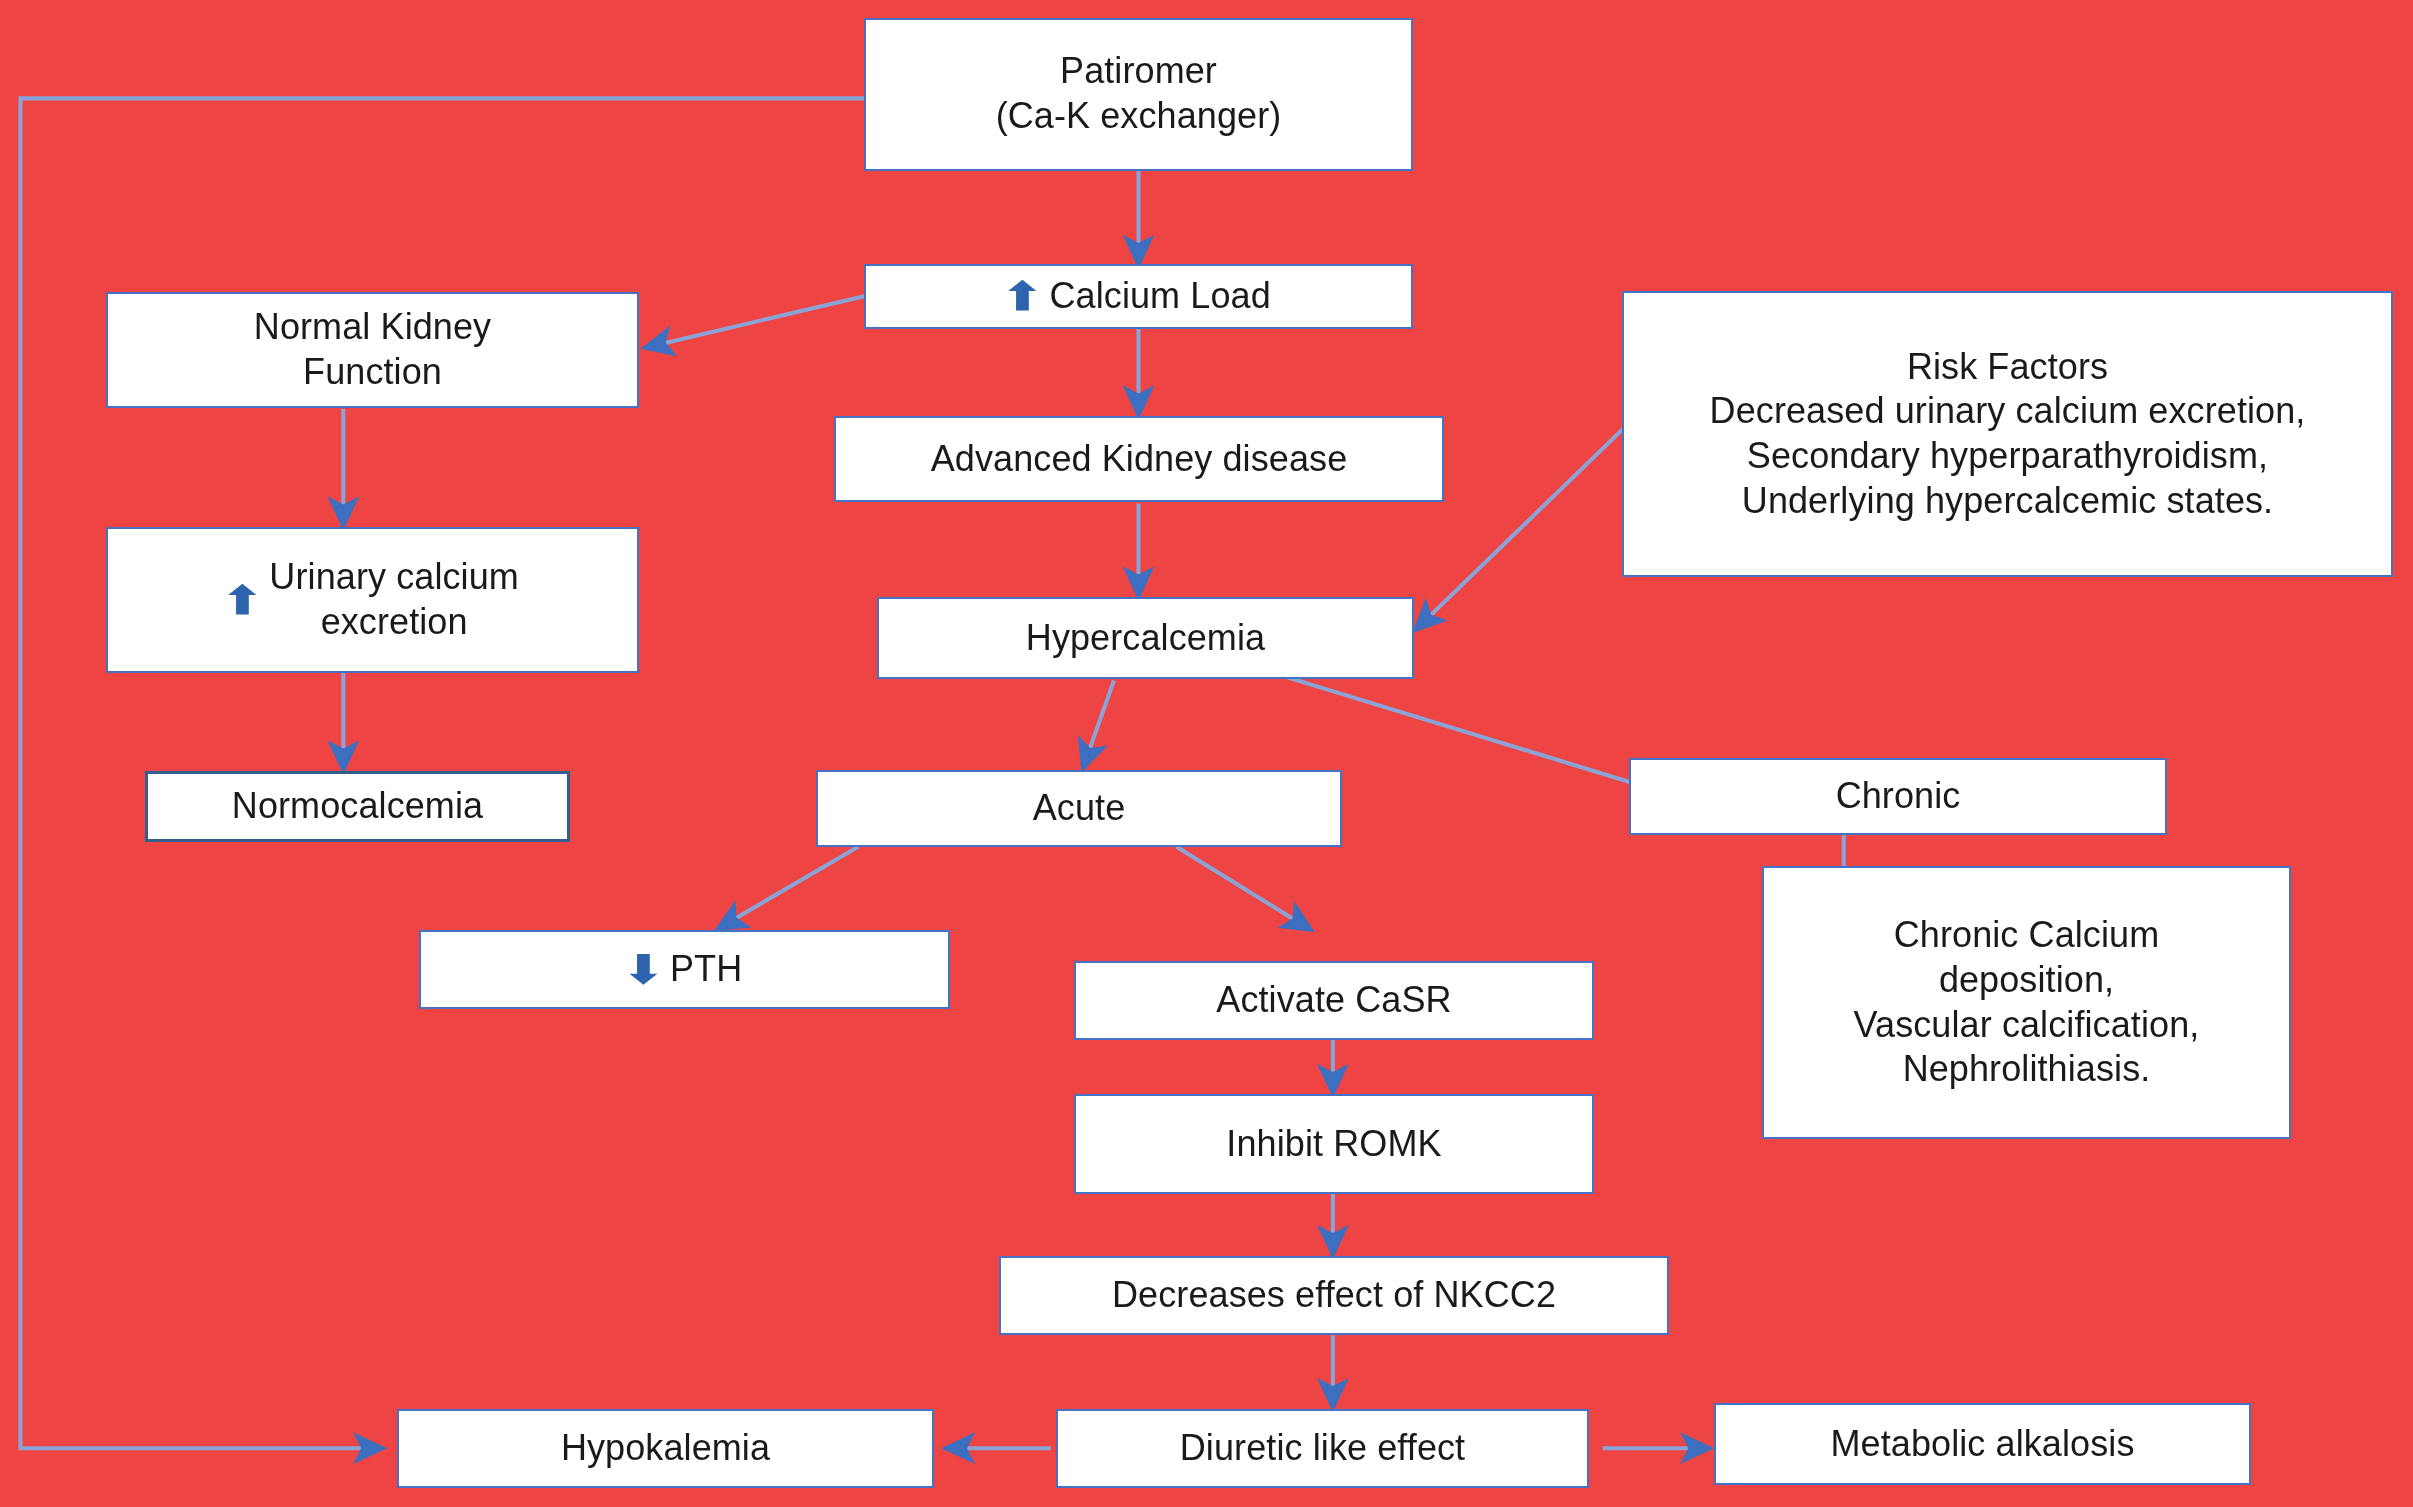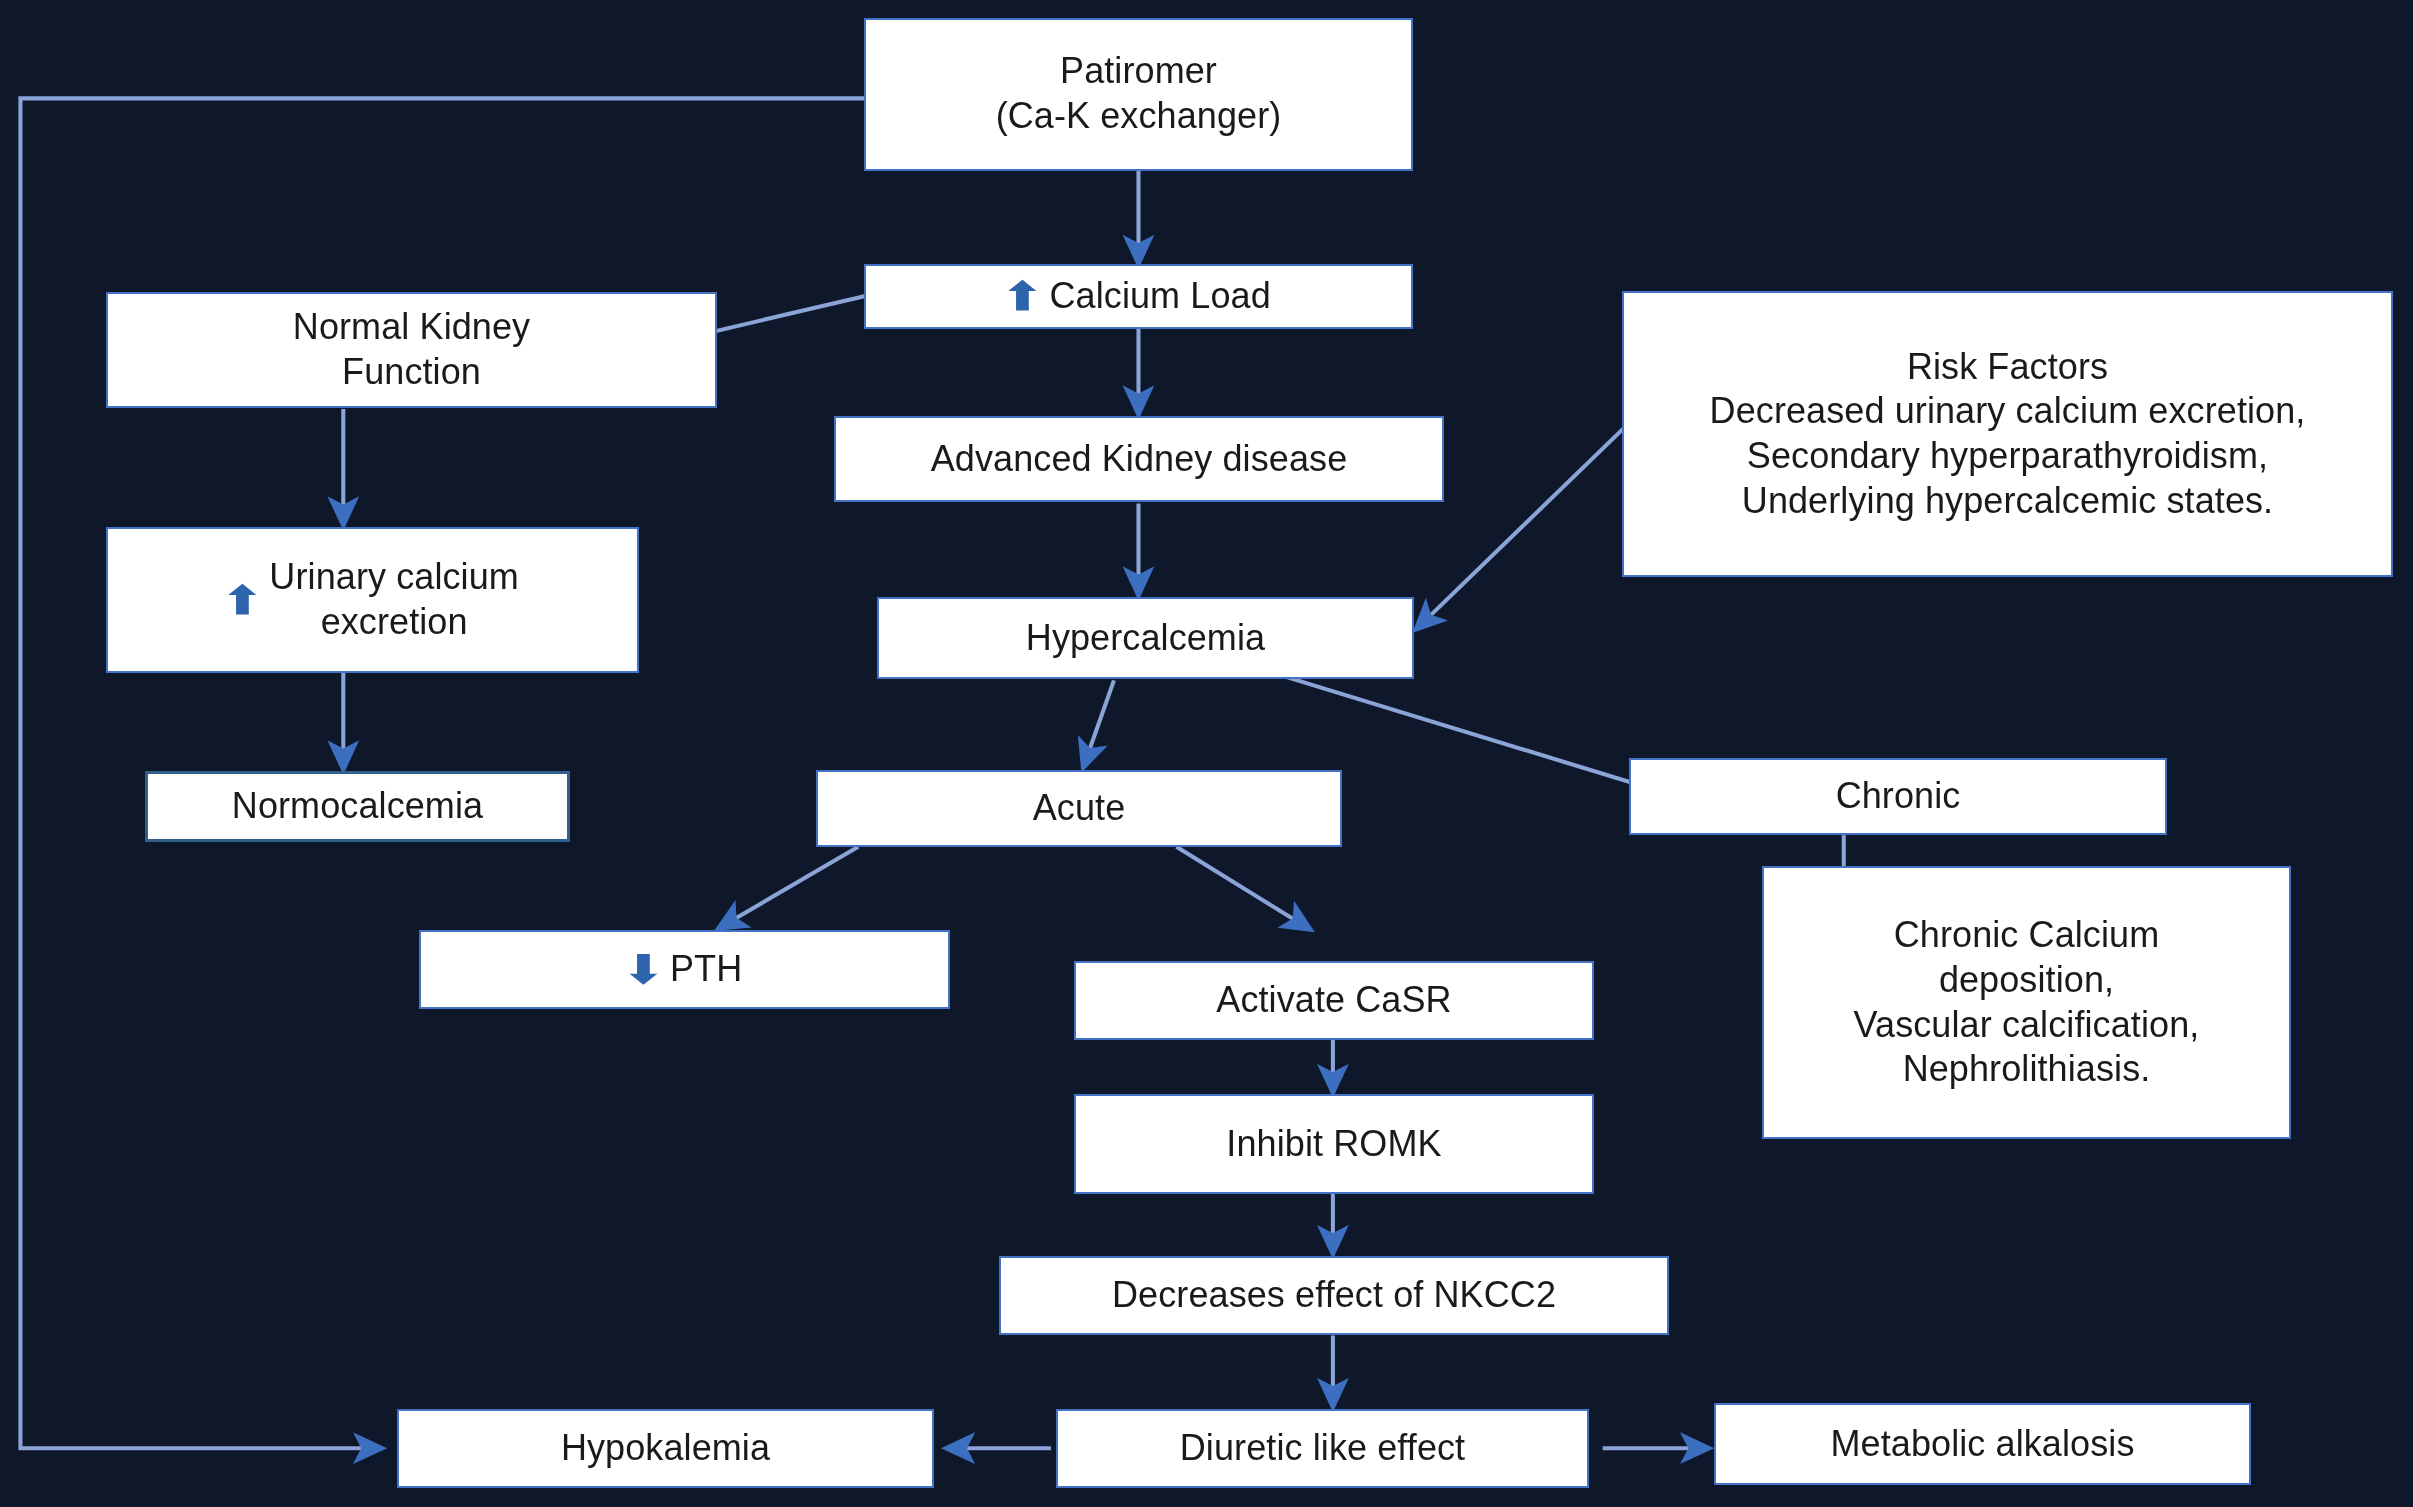--- a/index.html
+++ b/index.html
@@ -1,21 +1,21 @@
 <!DOCTYPE html>
 <html style="font-size:9.3px"><head>
 <meta charset="utf-8">
 <style>
   html,body{margin:0;padding:0;background:#ffffff;}
   body{font-family:"Liberation Sans",sans-serif;}
   #stage{
     position:relative;
     width:2413px;
     height:1508px;
-    background:#0f172a;
+    background:#ef4444;
     overflow:hidden;
   }
   .node{
     position:absolute;
     box-sizing:border-box;
     border:2.9px solid #4472c4;
     background:#ffffff;
     display:flex;
     align-items:center;
     justify-content:center;
@@ -102,21 +102,21 @@
 (Ca-K exchanger)</span>
   </div>
 
   <div class="node" style="left:864px;top:264px;width:549px;height:65px;">
     <span class="row">
       <span class="glyph">⬆</span>
       <span>Calcium Load</span>
     </span>
   </div>
 
-  <div class="node" style="left:106px;top:292px;width:611px;height:116px;">
+  <div class="node" style="left:106px;top:292px;width:533px;height:116px;">
     <span>Normal Kidney
 Function</span>
   </div>
 
   <div class="node" style="left:106px;top:527px;width:533px;height:146px;">
     <span class="row">
       <span class="glyph">⬆</span>
       <span>Urinary calcium
 excretion</span>
     </span>

